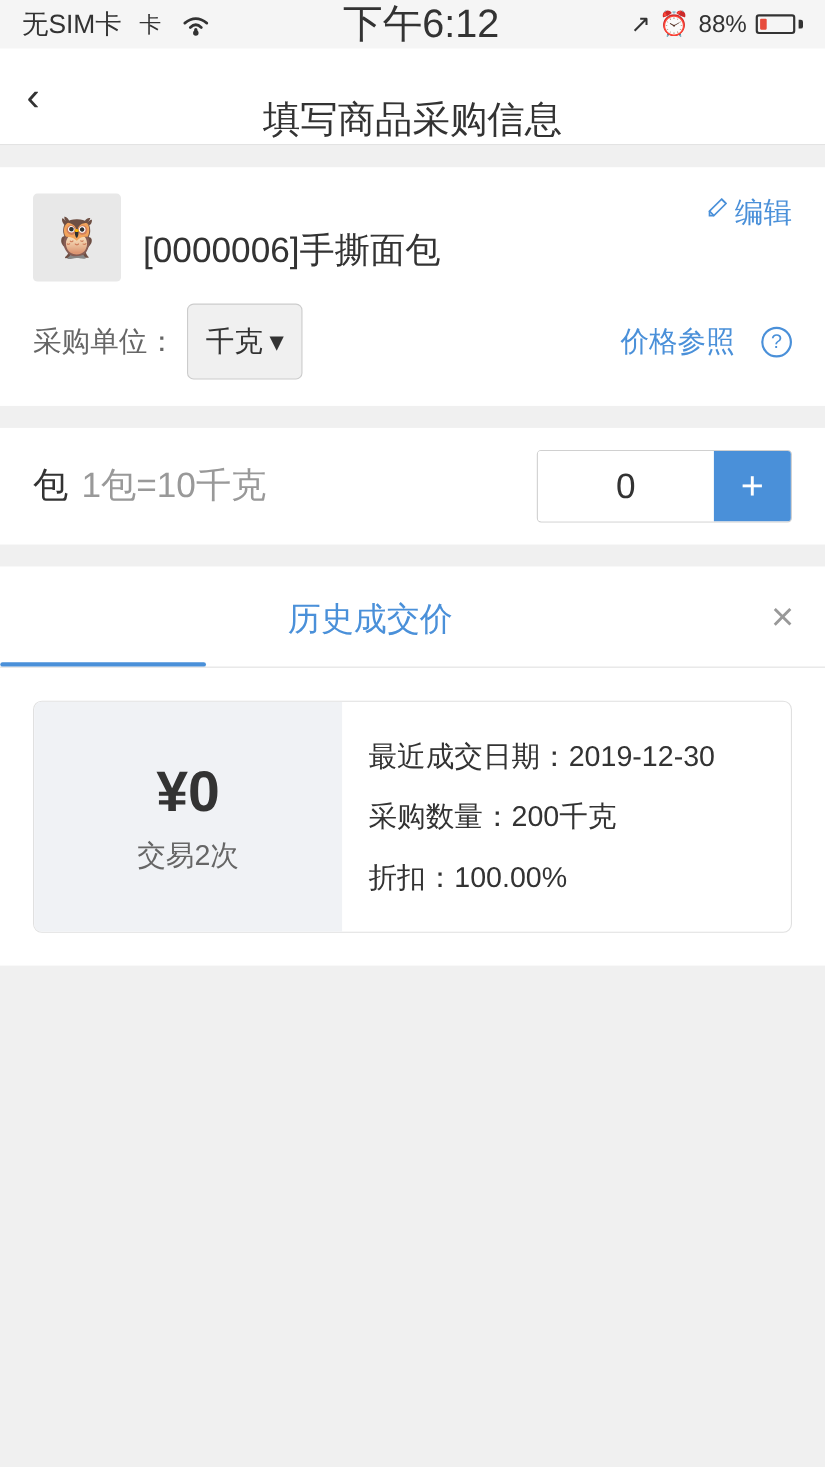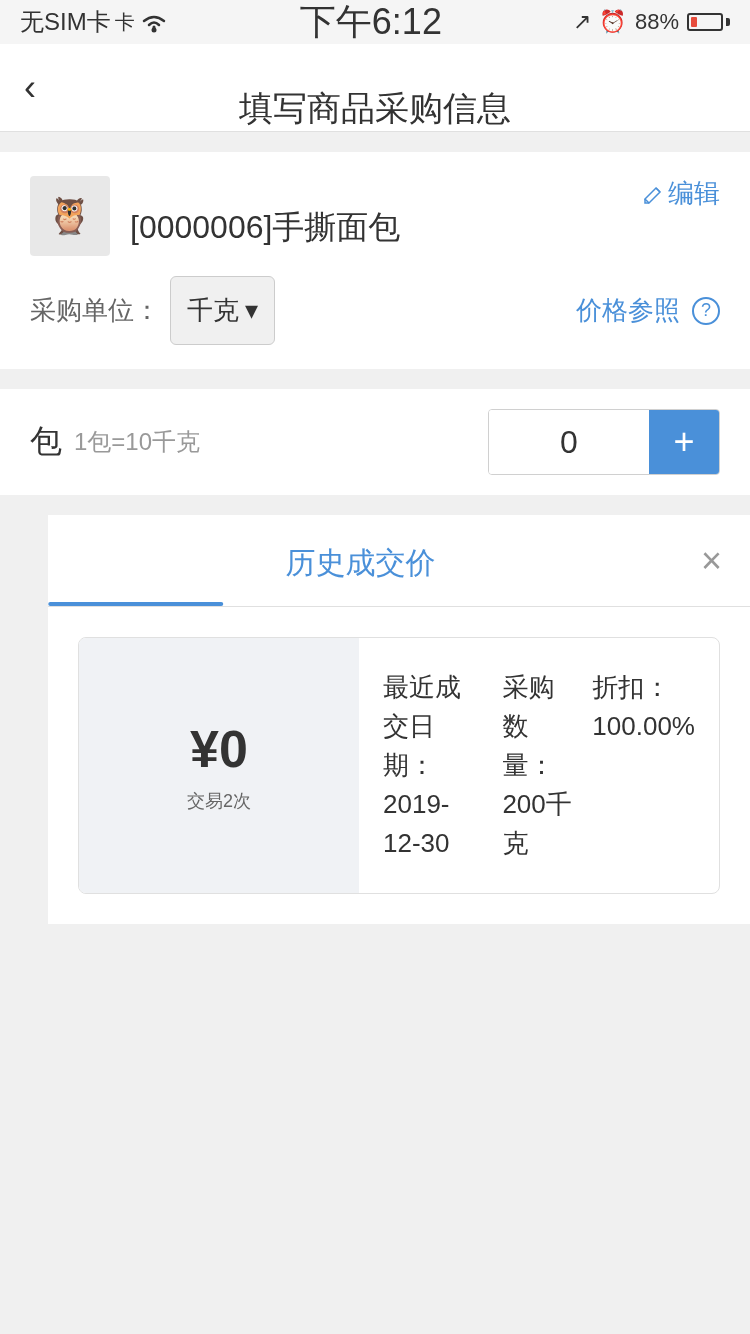--- a/index.html
+++ b/index.html
@@ -19,21 +19,21 @@
       background: #f5f5f5;
       display: flex;
       align-items: center;
       justify-content: space-between;
       padding: 0 20px;
       font-size: 26px;
     }
     .status-left {
       display: flex;
       align-items: center;
-      gap: 4px;
+      gap: 16px;
       font-size: 24px;
       color: #333;
     }
     .status-center {
       font-size: 36px;
       font-weight: 500;
       color: #333;
     }
     .status-right {
       display: flex;
@@ -125,21 +125,20 @@
     .product-name {
       font-size: 32px;
       color: #333;
       font-weight: 500;
       margin-top: 24px;
     }
     .edit-btn {
       font-size: 26px;
       color: #4a90d9;
       display: flex;
-      align-items: center;
       gap: 4px;
       cursor: pointer;
     }
     .product-unit-row {
       display: flex;
       align-items: center;
       justify-content: space-between;
       margin-top: 8px;
     }
     .unit-label {
@@ -156,21 +155,21 @@
       display: flex;
       align-items: center;
       gap: 6px;
       cursor: pointer;
     }
     .price-ref {
       font-size: 26px;
       color: #4a90d9;
       display: flex;
       align-items: center;
-      gap: 12px;
+      gap: 24px;
       cursor: pointer;
     }
     .price-ref-circle {
       width: 28px;
       height: 28px;
       border-radius: 50%;
       border: 2px solid #4a90d9;
       display: flex;
       align-items: center;
       justify-content: center;
@@ -188,21 +187,21 @@
       justify-content: space-between;
     }
     .quantity-label {
       font-size: 32px;
       color: #333;
       display: flex;
       align-items: center;
       gap: 12px;
     }
     .quantity-unit-hint {
-      font-size: 24px;
+      font-size: 32px;
       color: #999;
     }
     .quantity-control {
       display: flex;
       align-items: center;
       gap: 0;
       border: 1px solid #d0d0d0;
       border-radius: 4px;
       overflow: hidden;
     }
@@ -226,21 +225,20 @@
       cursor: pointer;
       display: flex;
       align-items: center;
       justify-content: center;
     }
 
     
     .tab-section {
       background: #ffffff;
       margin-top: 20px;
-      margin-left: 48px;
     }
     .tab-bar {
       display: flex;
       align-items: center;
       border-bottom: 1px solid #e0e0e0;
       position: relative;
     }
     .tab-item {
       flex: 1;
       text-align: center;
@@ -291,29 +289,29 @@
       align-items: center;
       justify-content: center;
       padding: 40px 20px;
     }
     .price-amount {
       font-size: 52px;
       font-weight: 600;
       color: #333;
     }
     .price-count {
-      font-size: 18px;
+      font-size: 26px;
       color: #666;
       margin-top: 10px;
     }
     .price-card-right {
       flex: 1;
       padding: 30px 24px;
       display: flex;
-      flex-direction: row;
+      flex-direction: column;
       gap: 16px;
       justify-content: center;
     }
     .price-detail-row {
       font-size: 26px;
       color: #333;
       line-height: 1.5;
     }
 
     

